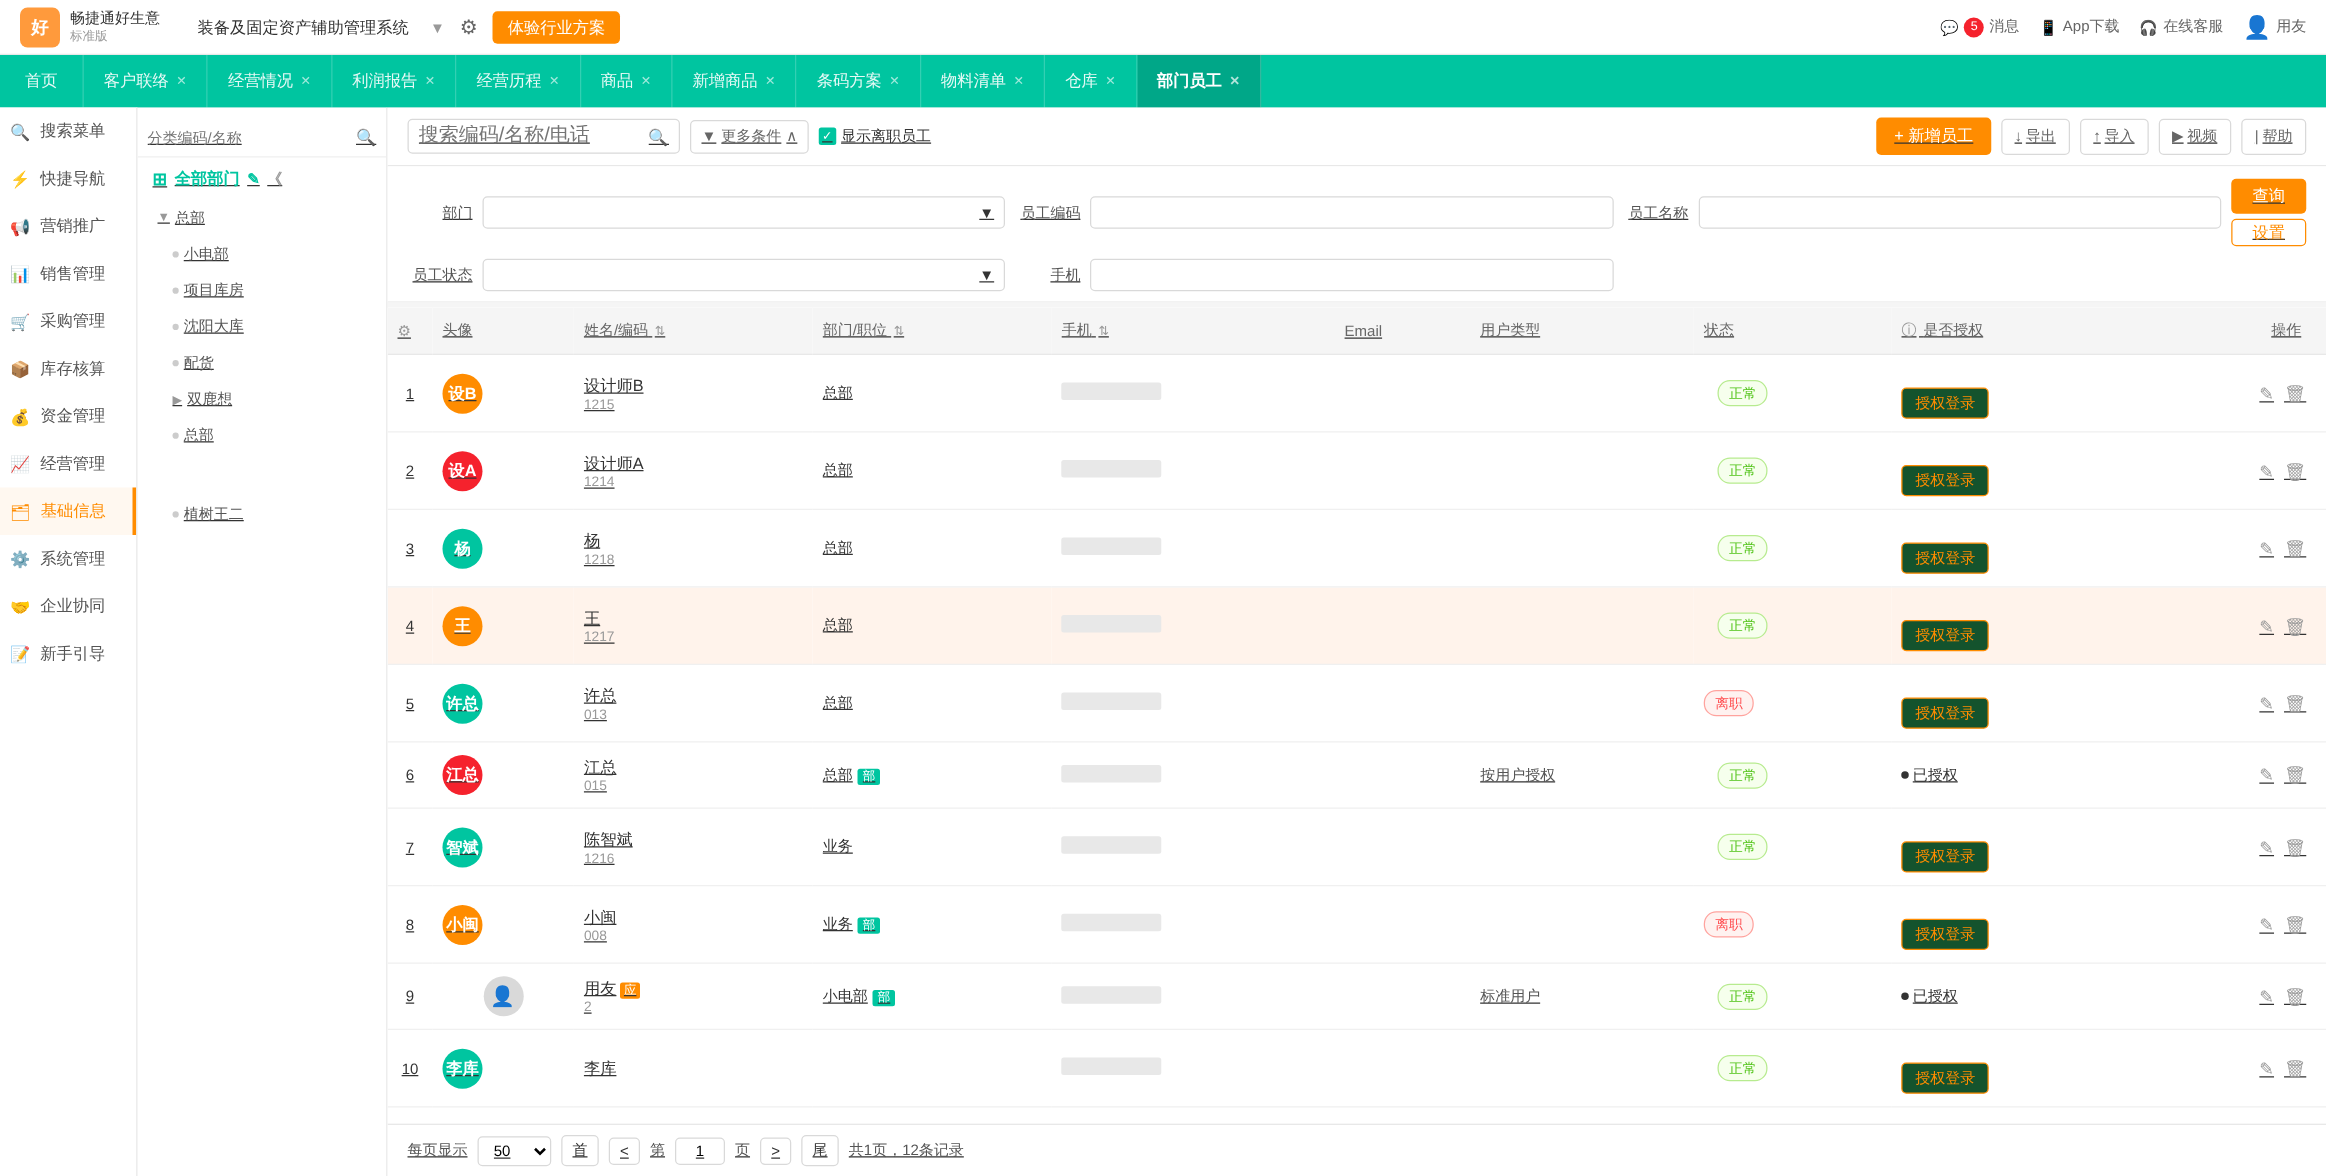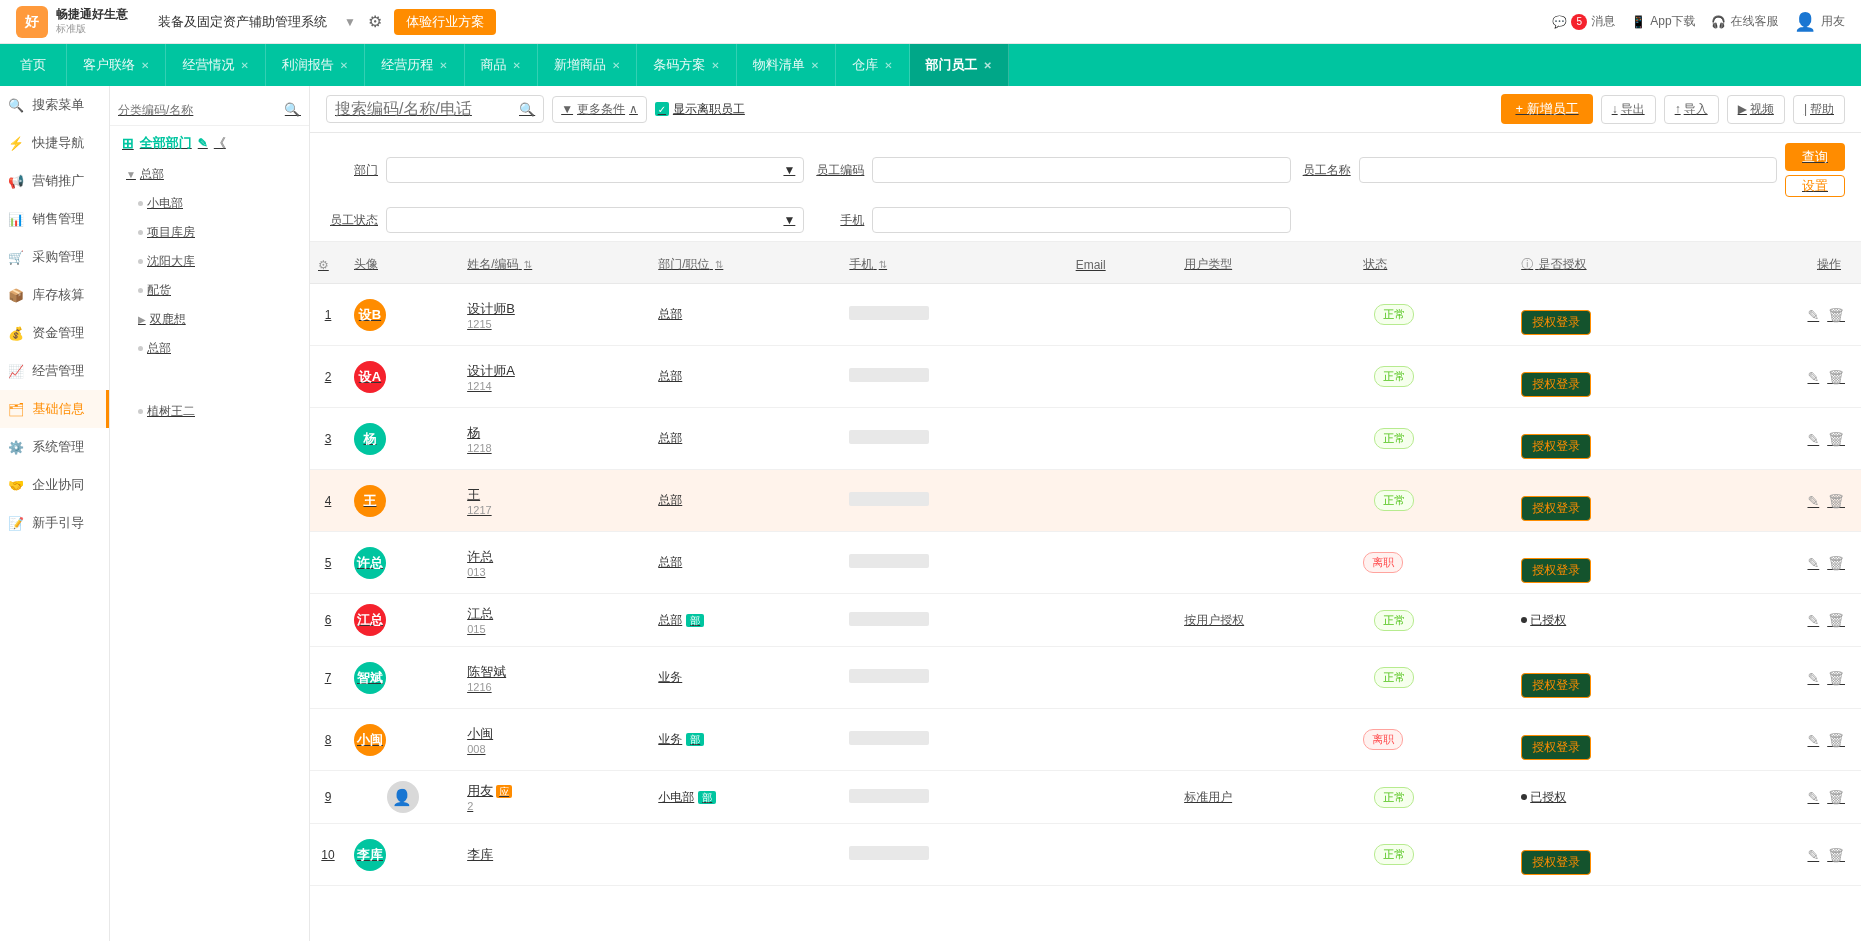--- a/index.html
+++ b/index.html
@@ -21,21 +21,21 @@
       gap: 8px;
       min-width: 130px;
     }
     .logo-icon {
       width: 32px; height: 32px;
       background: #ff9a3c;
       border-radius: 6px;
       display: flex; align-items: center; justify-content: center;
       color: #fff; font-weight: bold; font-size: 14px;
     }
-    .logo-text { font-size: 12px; color: #333; line-height: 1.3; font-weight: bold; }
+    .logo-text { font-size: 12px; color: #333; line-height: 1.3; }
     .logo-badge { font-size: 10px; color: #999; }
     .sys-title {
       font-size: 13px; color: #333;
       display: flex; align-items: center; gap: 17px;
     }
     .top-right {
       margin-left: auto;
       display: flex; align-items: center; gap: 16px;
     }
     .top-btn {
@@ -850,15 +850,31 @@
       <div class="action-icons" style="justify-content:flex-end;">
         <span class="action-icon" title="编辑">✎</span>
         <span class="action-icon" title="删除">🗑</span>
       </div>
     </td>
   </tr>
             </tbody>
         </table>
       </div>
 
+      <div class="pagination">
+        <span>每页显示</span>
+        <select class="page-size-select">
+          <option>50</option>
+          <option>100</option>
+          <option>200</option>
+        </select>
+        <button class="pagination-btn">首</button>
+        <button class="pagination-btn">&lt;</button>
+        <span>第</span>
+        <input class="page-input" type="text" value="1" style="">
+        <span>页</span>
+        <button class="pagination-btn">&gt;</button>
+        <button class="pagination-btn">尾</button>
+        <span>共1页，12条记录</span>
+      </div>
     </div>
   </div>
 </div>
 
 </body></html>

